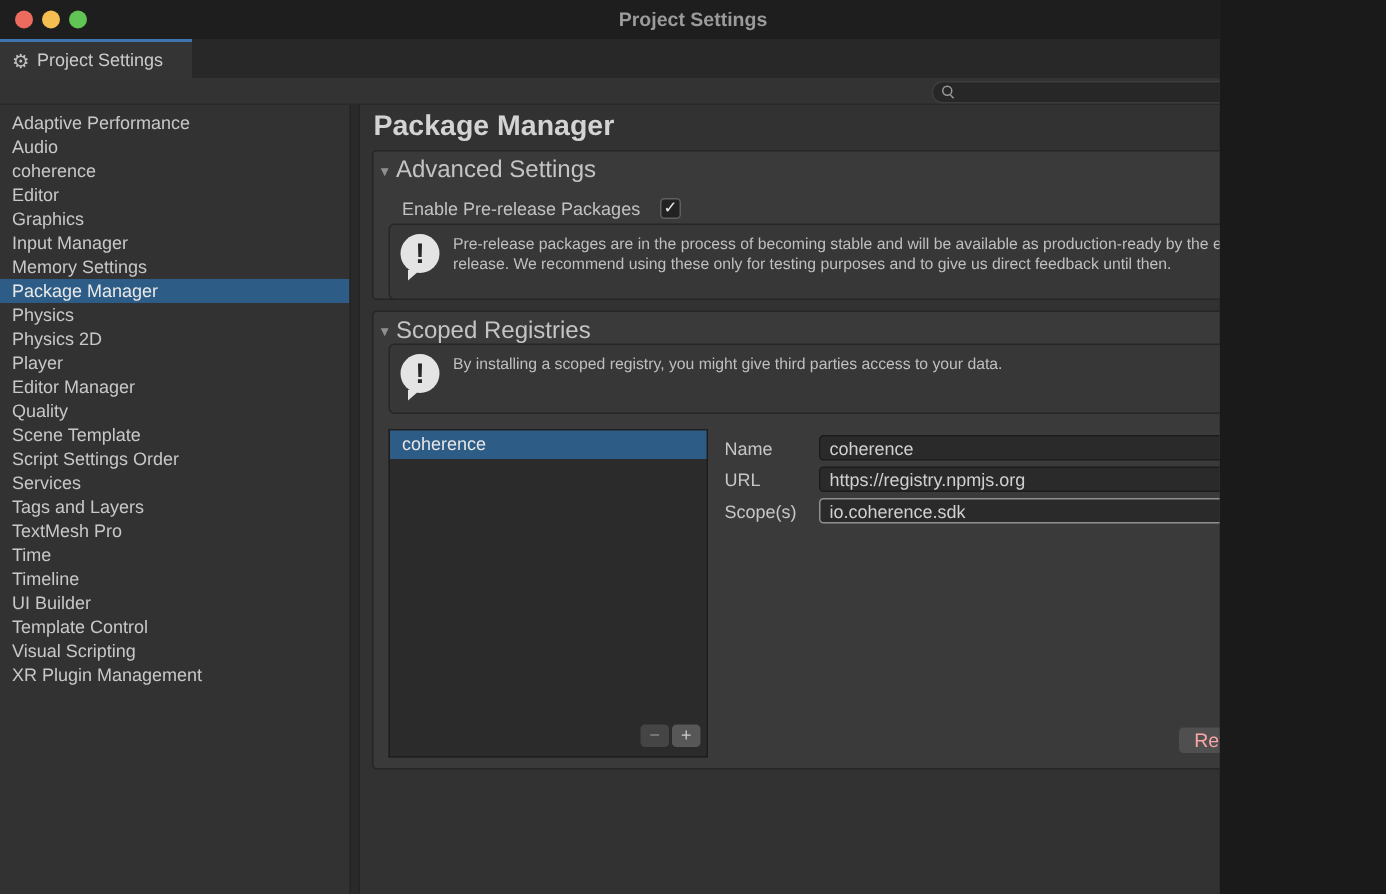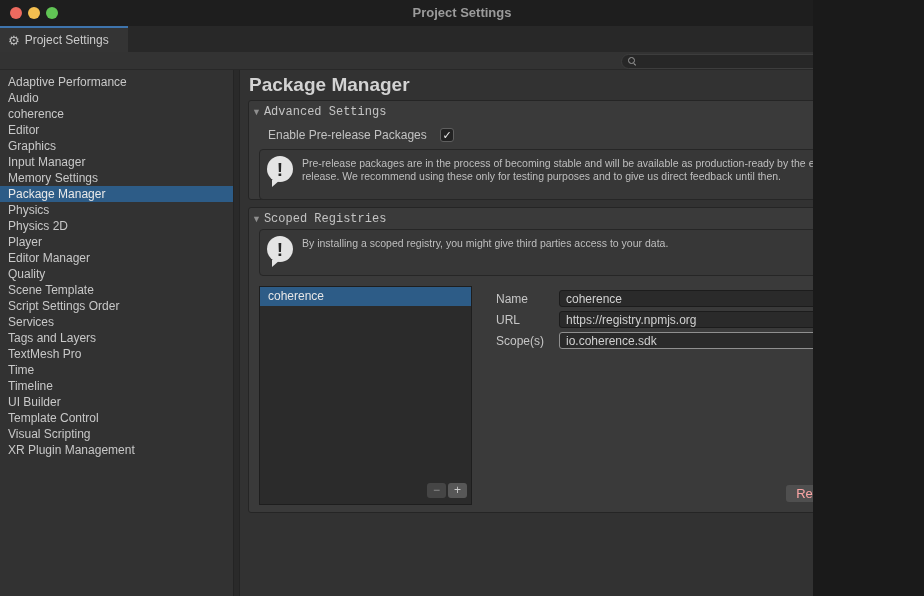--- a/index.html
+++ b/index.html
@@ -49,21 +49,21 @@
     border-left:1px solid #242424; border-right:1px solid #242424; cursor:col-resize; }
   
   .main { position:absolute; left:240px; top:70px; width:684px; height:526px; background:#323232; }
   .page-title { position:absolute; left:9px; top:4px; font-size:19px; font-weight:bold; color:#d3d3d3; }
   .section { position:absolute; left:8px; right:8px; background:#3a3a3a;
     border:1px solid #252525; border-radius:3px; }
   .sec-advanced { top:30px; height:100px; }
   .sec-scoped   { top:137px; height:306px; }
   .sec-head { display:flex; align-items:center; gap:3px; padding:4px 2px 2px 3px; cursor:pointer; }
   .foldout { font-size:9px; color:#8f8f8f; line-height:1; }
-  .sec-title { font-size:12px; color:#c4c4c4;font-family:Liberation Mono, monospace; }
+  .sec-title { font-size:16px; color:#c4c4c4; }
   
   .pre-row { display:flex; align-items:center; margin:7px 0 0 19px; }
   .pre-label { width:172px; font-size:12px; color:#c2c2c2; }
   .checkbox { width:14px; height:14px; background:#222222; border:1px solid #5f5f5f;
     border-radius:3px; display:flex; align-items:center; justify-content:center; cursor:pointer; }
   .checkbox .check { font-size:11px; font-weight:bold; color:#ececec; line-height:1; }
   
   .helpbox { position:absolute; left:10px; right:10px; background:#373737;
     border:1px solid #262626; border-radius:4px; display:flex; padding:6px 9px 4px 7px; gap:9px; }
   .hb-pre    { top:48px; height:51px; }
@@ -80,21 +80,21 @@
   
   .reg-list { position:absolute; left:10px; top:78px; width:213px; height:219px;
     background:#2b2b2b; border:1px solid #1e1e1e; }
   .reg-item { height:19px; line-height:19px; padding-left:8px; font-size:12px; color:#e6e6e6;
     background:#2d5c87; cursor:pointer; }
   .list-btns { position:absolute; right:4px; bottom:6px; display:flex; gap:2px; }
   .sq-btn { min-width:19px; height:15px; background:#575757; border:none; border-radius:3px;
     color:#cccccc; font-size:12px; line-height:13px; text-align:center; cursor:pointer;
     font-family:inherit; padding:0 3px; }
   .sq-btn.dim { background:#454545; color:#8f8f8f; }
-  .fields { position:absolute; left:234px; right:10px; top:82px;margin-left:13px; }
+  .fields { position:absolute; left:234px; right:10px; top:82px; }
   .f-row { display:flex; align-items:center; margin-bottom:4px; }
   .f-label { width:63px; font-size:12px; color:#c6c6c6; flex:0 0 auto; }
   .f-row input { flex:1; height:17px; background:#2a2a2a; border:1px solid #1c1c1c;
     border-radius:3px; color:#d0d0d0; font-size:12px; font-family:inherit; padding:0 6px; outline:none; }
   .f-row input.focused { border:1px solid #8f8f8f; }
   .scope-btns { display:flex; justify-content:flex-end; gap:3px; margin-top:8px; }
   .apply-row { position:absolute; right:10px; bottom:10px; display:flex; gap:8px; }
   .push-btn { height:17px; padding:0 10px; background:#4f4f4f; border:none; border-radius:3px;
     color:#fca5a5; font-size:13px; font-family:inherit; cursor:pointer; line-height:16px; }
 </style>

